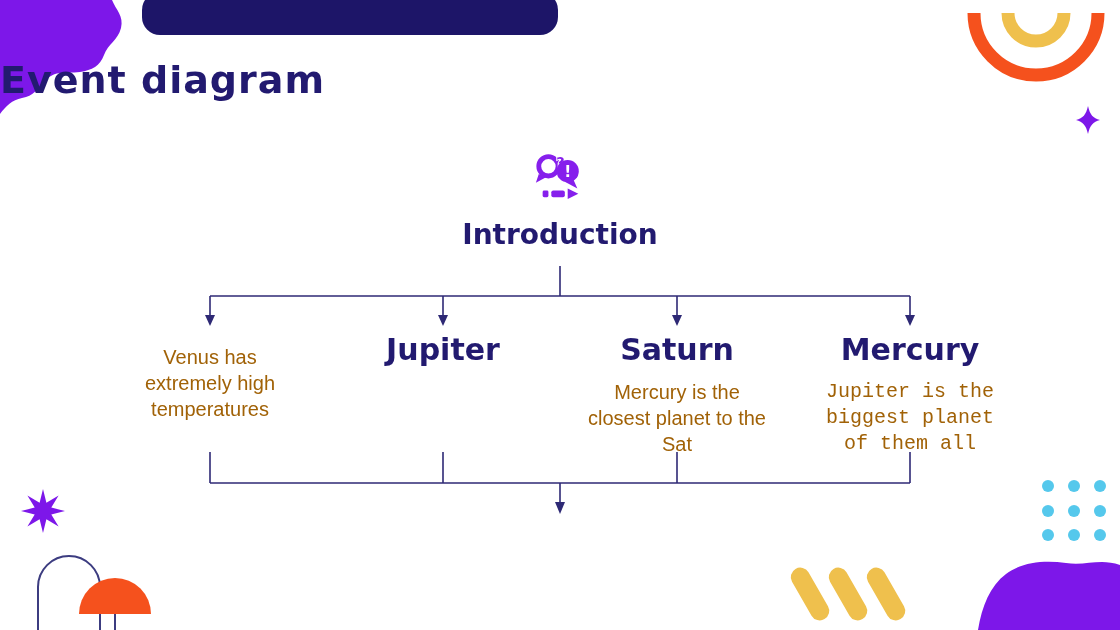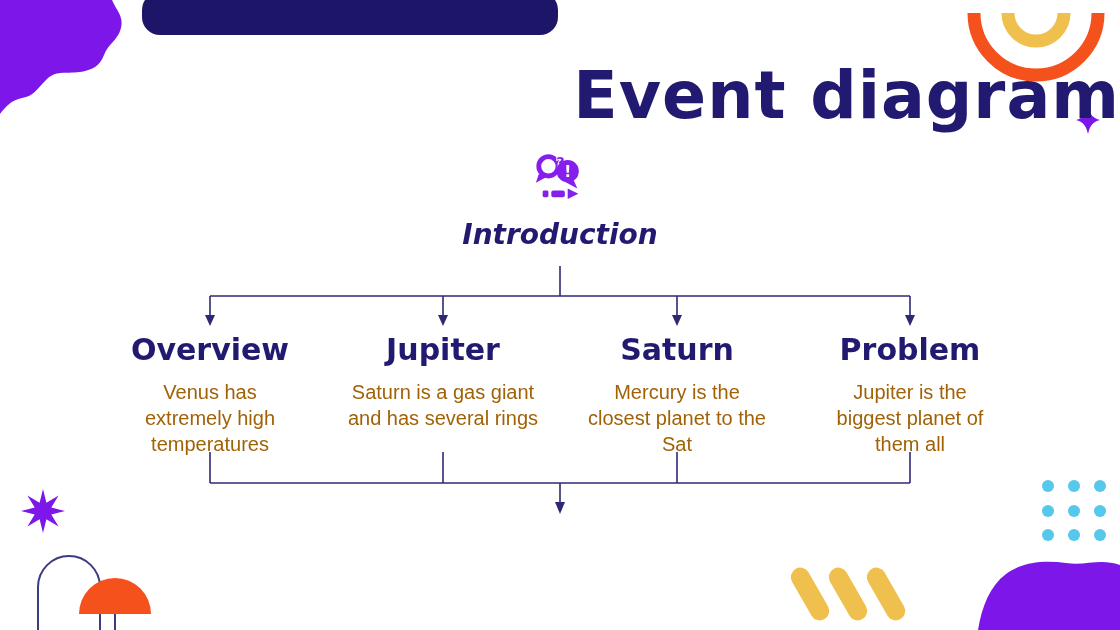--- a/index.html
+++ b/index.html
@@ -7,50 +7,50 @@
     position:relative;
     width:1120px;height:630px;
     background:#ffffff;
     overflow:hidden;
     font-family:"Liberation Sans",sans-serif;
   }
   svg{display:block;}
   .deco, .connectors{position:absolute;left:0;top:0;pointer-events:none;}
   .title{
     position:absolute;left:0;top:58px;width:1120px;
-    text-align:right;
+    text-align:left;
     font-family:"DejaVu Sans",sans-serif;
-    font-weight:800;font-size:65px;letter-spacing:1px;
+    font-weight:800;font-size:38px;letter-spacing:1px;
     color:#221A70;
   }
   .intro-icon{position:absolute;left:533px;top:150px;}
   .node{
     position:absolute;left:0;width:1120px;text-align:center;
     font-family:"DejaVu Sans",sans-serif;
     font-weight:800;font-size:28px;color:#221A70;
   }
-  .node.intro{top:218px;font-style:italic;}
+  .node.intro{top:218px;}
   .node.conclusion{top:520px;}
   .col{position:absolute;top:332px;width:236px;text-align:center;}
   .col-0{left:92px;}
   .col-1{left:325px;}
   .col-2{left:559px;}
   .col-3{left:792px;}
   .col-title{
     font-family:"DejaVu Sans",sans-serif;
     font-weight:800;font-size:30px;color:#221A70;
   }
   .col-desc{
     margin:12px auto 0 auto;
     font-size:20px;line-height:26px;color:#a16207;
   }
   .col-0 .col-desc{max-width:172px;}
   .col-1 .col-desc{max-width:208px;}
   .col-2 .col-desc{max-width:188px;}
-  .col-3 .col-desc{max-width:182px;}
+  .col-3 .col-desc{max-width:182px;font-family:Liberation Mono, monospace;}
 </style>
 </head>
 <body>
 
 <div class="slide">
 
   <svg class="deco" width="1120" height="630" viewBox="0 0 1120 630">
 
     <path fill="#7D17E9" d="M0,0 L112,0 C116,10 124,16 121,28 C118,40 108,44 104,55 C100,66 92,70 80,72 C64,74 56,70 46,80 C36,90 34,96 22,98 C12,100 6,106 0,114 Z"></path>
 
@@ -125,30 +125,28 @@
     <g fill="#861FEC">
       <rect x="10" y="41" width="6" height="7" rx="1.5"></rect>
       <rect x="19" y="41" width="14" height="7" rx="2"></rect>
       <polygon points="36,39 47,44.5 36,50"></polygon>
     </g>
   </svg>
 
   <div class="node intro">Introduction</div>
 
   <div class="col col-0">
-    <div class="col-title">Overview</div>
     <div class="col-desc">Venus has extremely high temperatures</div>
   </div>
   <div class="col col-1">
     <div class="col-title">Jupiter</div>
-    <div class="col-desc">Saturn is a gas giant and has several rings</div>
   </div>
   <div class="col col-2">
     <div class="col-title">Saturn</div>
     <div class="col-desc">Mercury is the closest planet to the Sat</div>
   </div>
   <div class="col col-3">
-    <div class="col-title">Problem</div>
+    <div class="col-title">Mercury</div>
     <div class="col-desc">Jupiter is the biggest planet of them all</div>
   </div>
 
 
 </div>
 
 </body></html>

